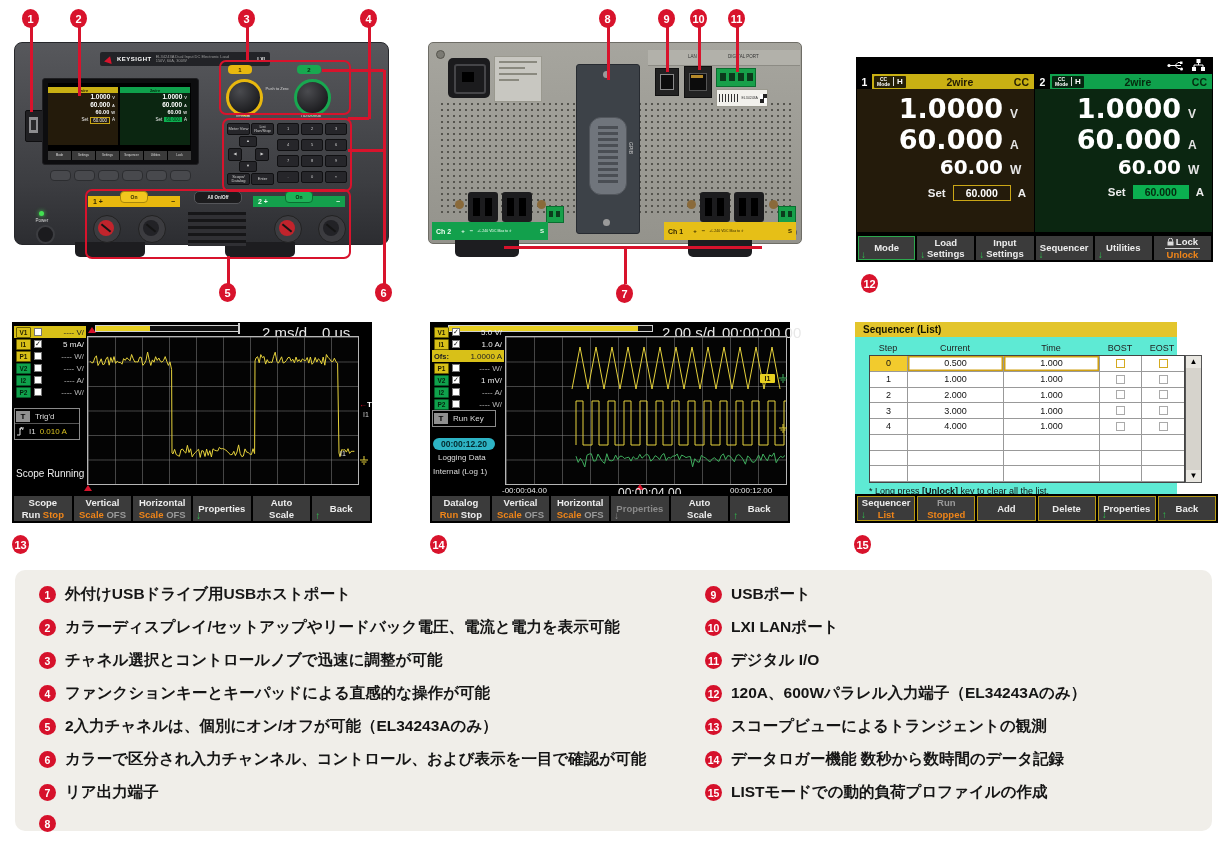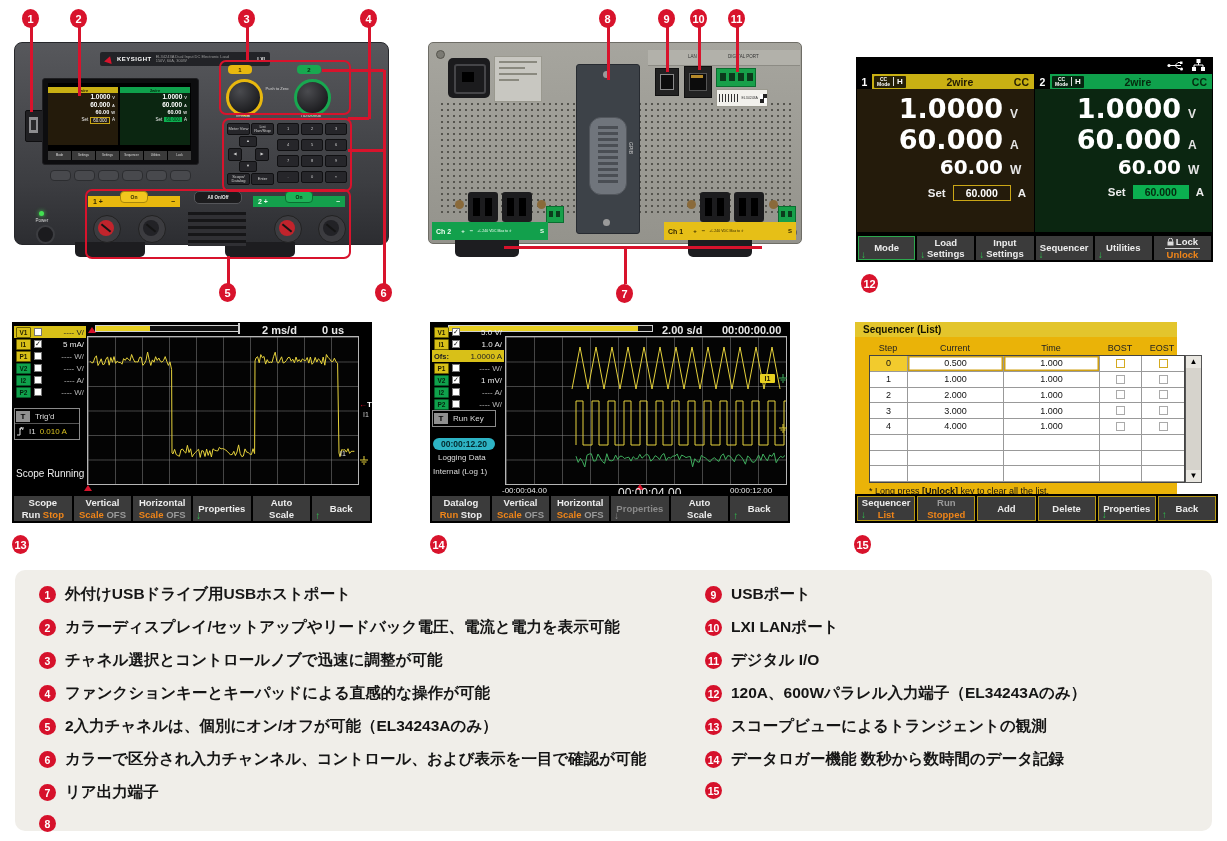--- a/index.html
+++ b/index.html
@@ -44,41 +44,41 @@
   .cbx.checked::after{content:"✓";}
 
   
   .plot{position:absolute;background:#040404;border:1px solid #b5b5b5;
     background-image:linear-gradient(to right,rgba(135,135,135,.5) 1px,transparent 1px),
                      linear-gradient(to bottom,rgba(135,135,135,.5) 1px,transparent 1px);
     background-size:10% 16.667%;}
   .rtri{width:0;height:0;border-left:4px solid transparent;border-right:4px solid transparent;border-bottom:6px solid #d8132c;position:absolute;}
   .ptrack{position:absolute;height:7px;border:1px solid #cfcfcf;background:#101010;box-sizing:border-box;}
   .pfill{height:100%;background:#e8d020;}
-  .toplbl{position:absolute;color:#e8e8e8;font-size:11px;font-weight:bold;}
+  .toplbl{position:absolute;color:#e8e8e8;font-size:15px;font-weight:normal;}
 
   
   .disp{position:absolute;left:856px;top:57px;width:357px;height:205px;background:#000;}
   .chan{position:absolute;top:17px;height:158px;}
   .chead{height:15px;display:flex;align-items:center;font-weight:bold;font-size:10.5px;}
   .chead .n{width:15px;height:100%;background:#000;color:#fff;display:flex;align-items:center;justify-content:center;}
   .mbadge{display:flex;align-items:center;height:12px;margin-left:2px;padding:0 3px;gap:3px;border-radius:1px;}
   .mstack{display:flex;flex-direction:column;line-height:1;font-size:5px;color:#fff;align-items:center;}
   .mh{font-size:8px;color:#fff;border-left:1px solid #ddd;padding-left:3px;}
   .wire{flex:1;text-align:center;}
   .ccr{margin-right:5px;}
   .bigrow{display:flex;justify-content:flex-end;align-items:baseline;padding-right:8px;}
   .bv{font-size:27px;font-weight:bold;color:#fff;font-family:"DejaVu Sans",sans-serif;}
   .bv.w{font-size:20px;}
   .bu{width:16px;margin-left:7px;font-size:12px;color:#e5e5e5;font-weight:bold;}
   .setrow{display:flex;align-items:center;justify-content:flex-end;gap:7px;padding-right:8px;color:#ececec;font-size:11.5px;font-weight:bold;margin-top:6px;}
   .setbox{width:56px;height:14px;display:flex;align-items:center;justify-content:center;font-size:10.5px;}
 
   
-  .seq{position:absolute;left:855px;top:322px;width:322px;height:201px;background:#eab308;}
+  .seq{position:absolute;left:855px;top:322px;width:322px;height:201px;background:#5eead4;}
   .seqtitle{position:absolute;left:0;top:0;width:100%;height:15px;background:#e3c52c;color:#141400;
     font-size:10px;font-weight:bold;display:flex;align-items:center;padding-left:8px;box-sizing:border-box;}
   .seqhead{position:absolute;display:flex;font-size:9px;color:#222;font-weight:normal;}
   .seqhead span{display:flex;align-items:center;justify-content:center;}
   .sgrid{position:absolute;background:#fff;border:1px solid #444;box-sizing:content-box;}
   .srow{display:flex;height:15.75px;box-sizing:border-box;}
   .srow .c{border-right:1px solid #999;border-bottom:1px solid #999;display:flex;align-items:center;justify-content:center;font-size:9px;color:#111;box-sizing:border-box;}
   .srow .c:last-child{border-right:none;}
   .srow.sel .stepc{background:#f2cb2d;}
   .srow.sel .valc{box-shadow:inset 0 0 0 1.5px #cfa012;}
@@ -912,17 +912,18 @@
       <div class="leg-item">
           <span class="leg-num">13</span>
           <span class="leg-txt">スコープビューによるトランジェントの観測</span>
         </div>
       <div class="leg-item">
           <span class="leg-num">14</span>
           <span class="leg-txt">データロガー機能 数秒から数時間のデータ記録</span>
         </div>
       <div class="leg-item">
           <span class="leg-num">15</span>
+          <span class="leg-txt">LISTモードでの動的負荷プロファイルの作成</span>
         </div>
     </div>
   </div>
 
 </div>
 
 </body></html>

